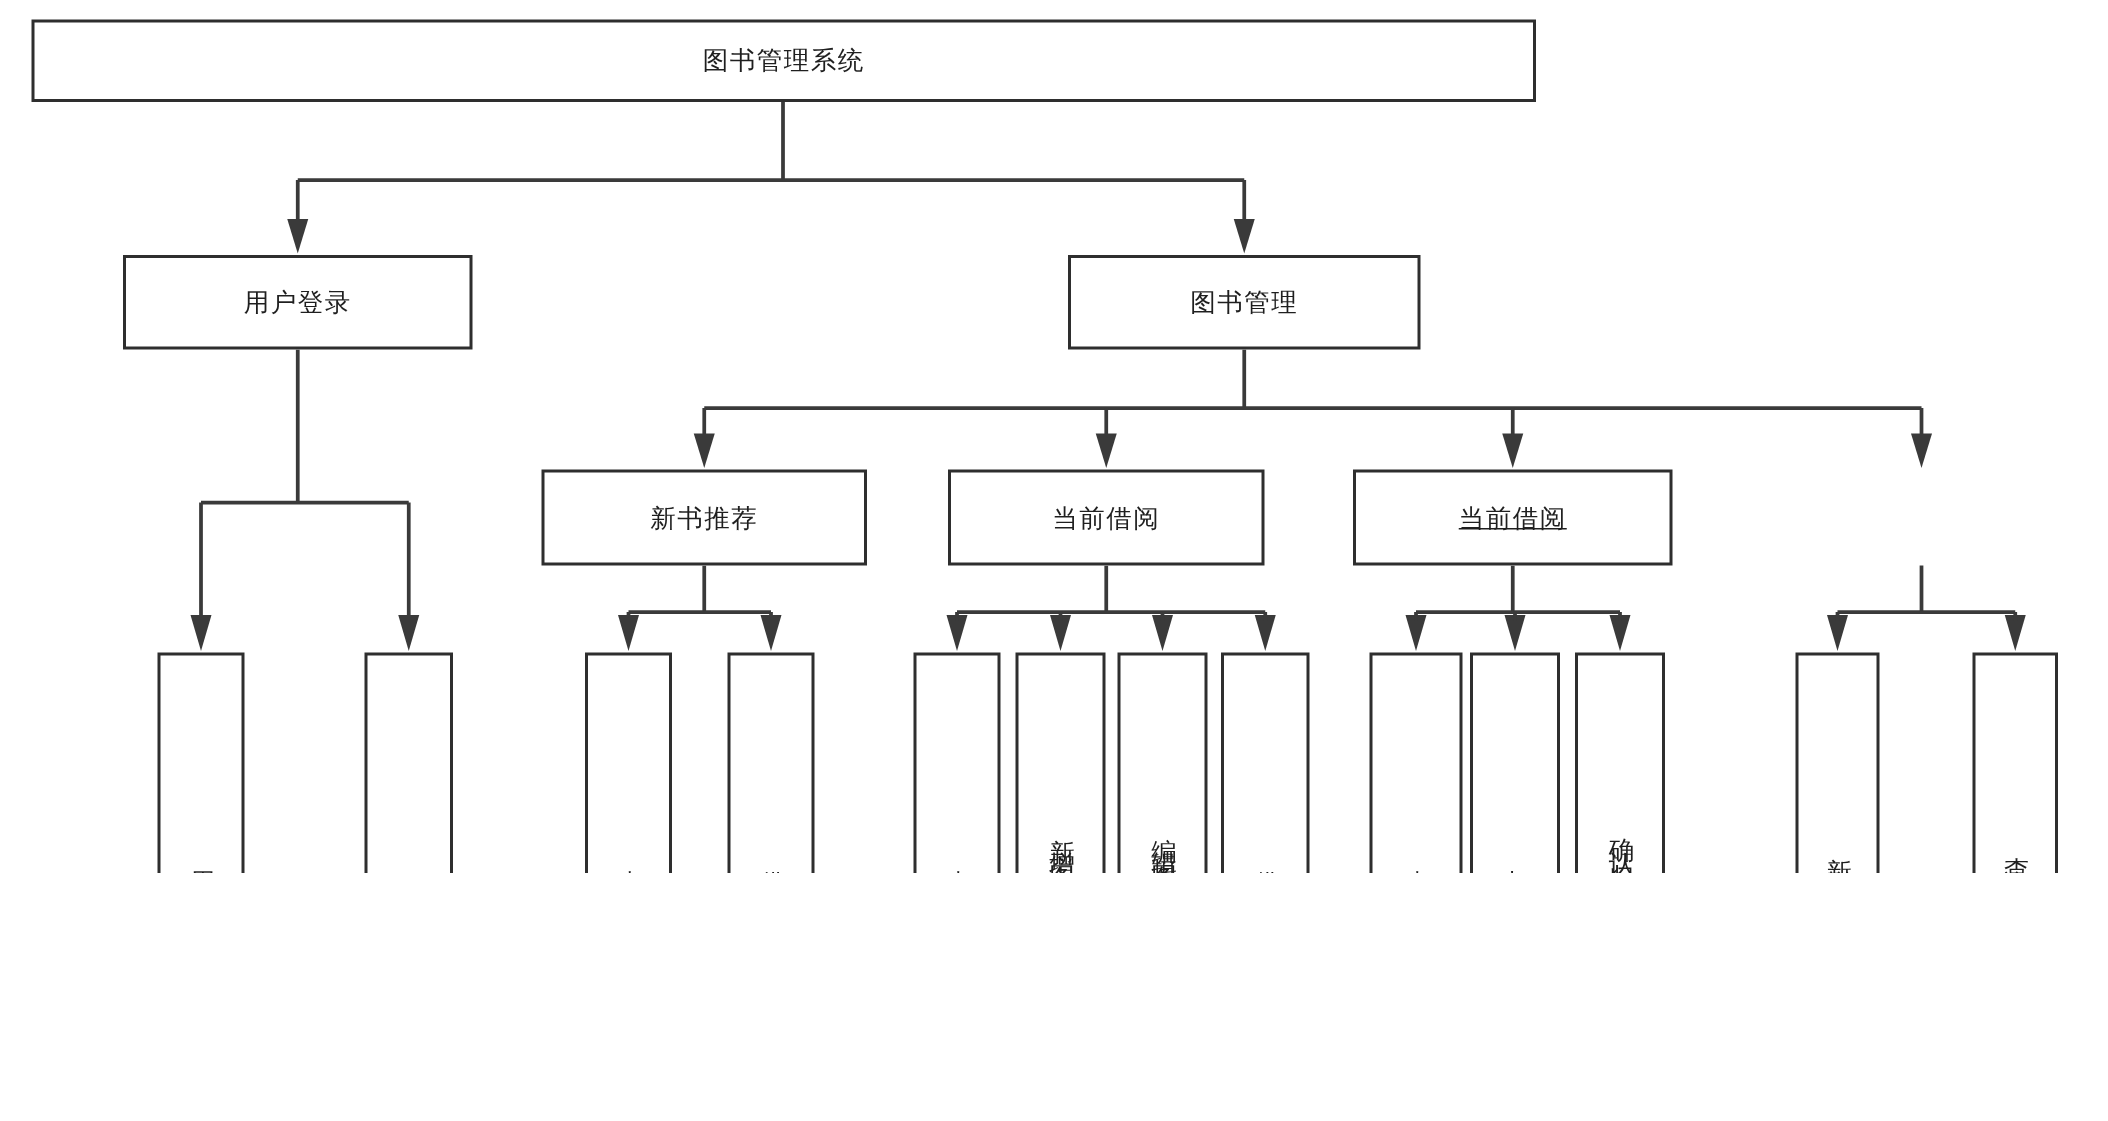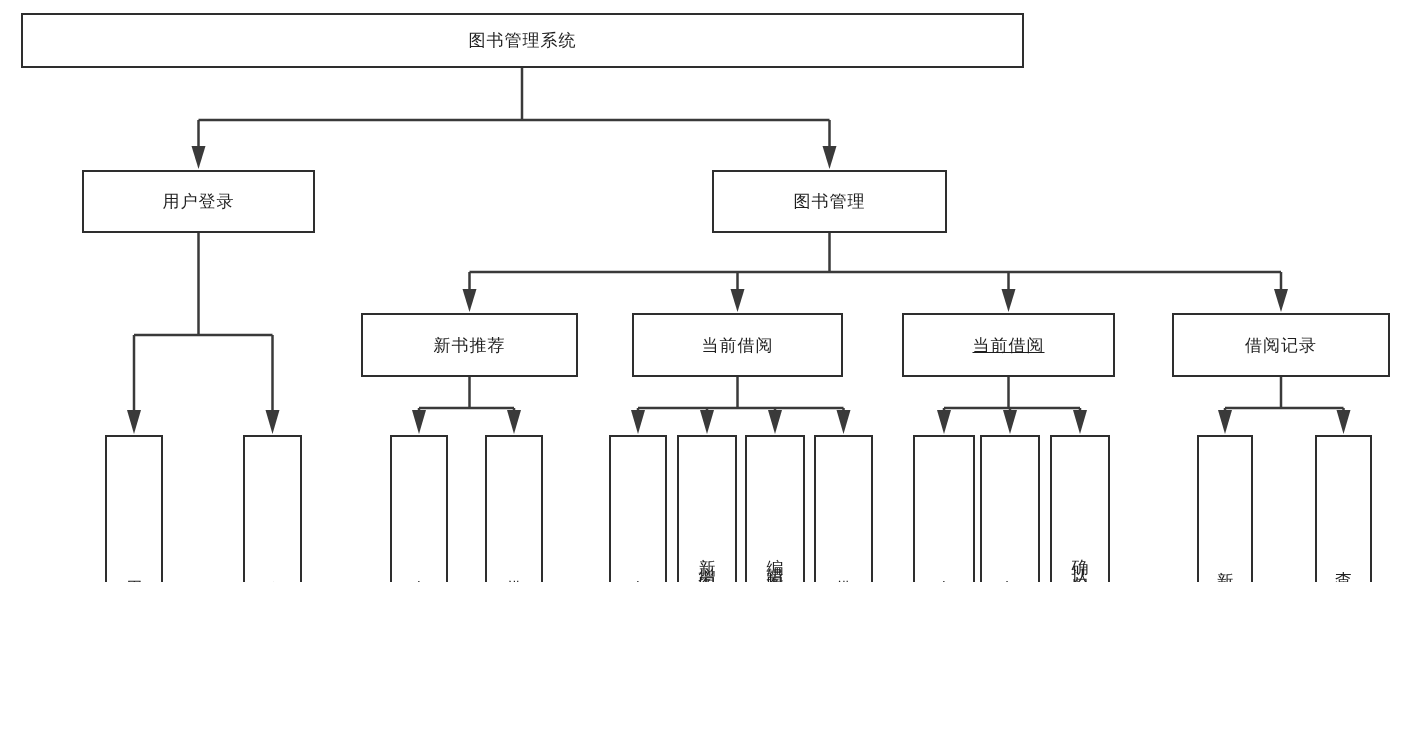--- a/index.html
+++ b/index.html
@@ -128,21 +128,20 @@
   </svg>
 
   <div class="box" style="left:21px; top:13px; width:1003px; height:55px;">图书管理系统</div>
 
   <div class="box" style="left:82px; top:170px; width:233px; height:63px;">用户登录</div>
   <div class="box" style="left:712px; top:170px; width:235px; height:63px;">图书管理</div>
 
   <div class="box" style="left:361px; top:313px; width:217px; height:64px;">新书推荐</div>
   <div class="box" style="left:632px; top:313px; width:211px; height:64px;">当前借阅</div>
   <div class="box" style="left:902px; top:313px; width:213px; height:64px;text-decoration:underline;">当前借阅</div>
-  <div class="box" style="left:1172px; top:313px; width:218px; height:64px;">借阅记录</div>
 
   <div class="box v" style="left:105px; top:435px; width:58px; height:300px;">用户登录</div>
   <div class="box v" style="left:243px; top:435px; width:59px; height:300px;">注销登录</div>
 
   <div class="box v" style="left:390px; top:435px; width:58px; height:300px;">查询图书</div>
   <div class="box v" style="left:485px; top:435px; width:58px; height:300px;">借阅图书</div>
 
   <div class="box v" style="left:609px; top:435px; width:58px; height:300px;">查询图书</div>
   <div class="box v" style="left:677px; top:435px; width:60px; height:300px;">新增图书（管理员）</div>
   <div class="box v" style="left:745px; top:435px; width:60px; height:300px;">编辑图书（管理员）</div>

